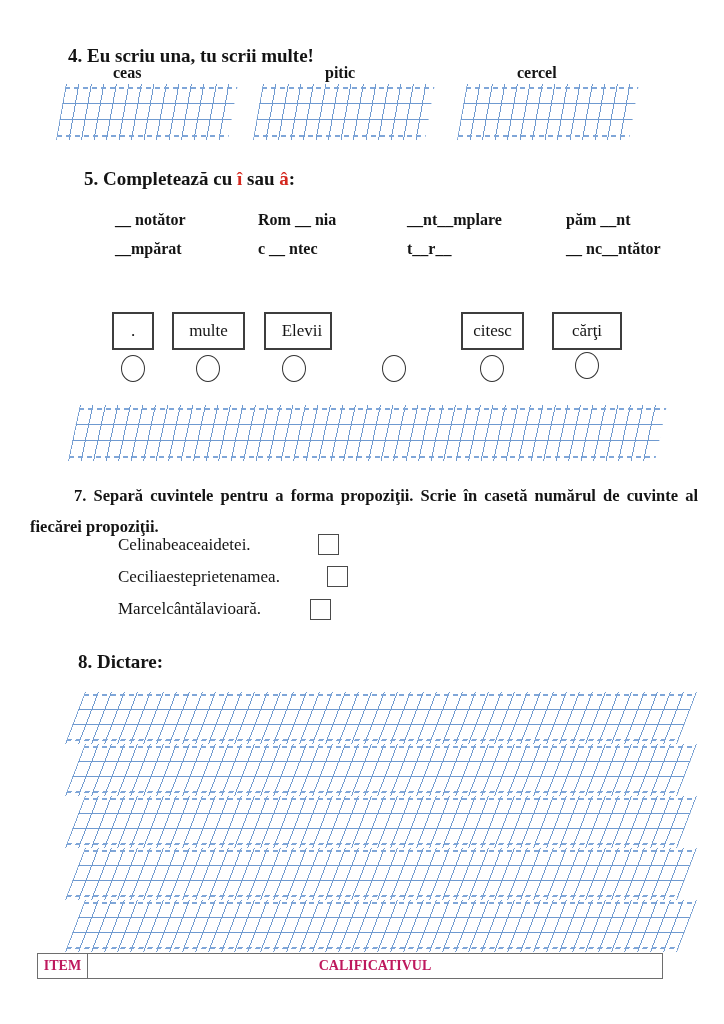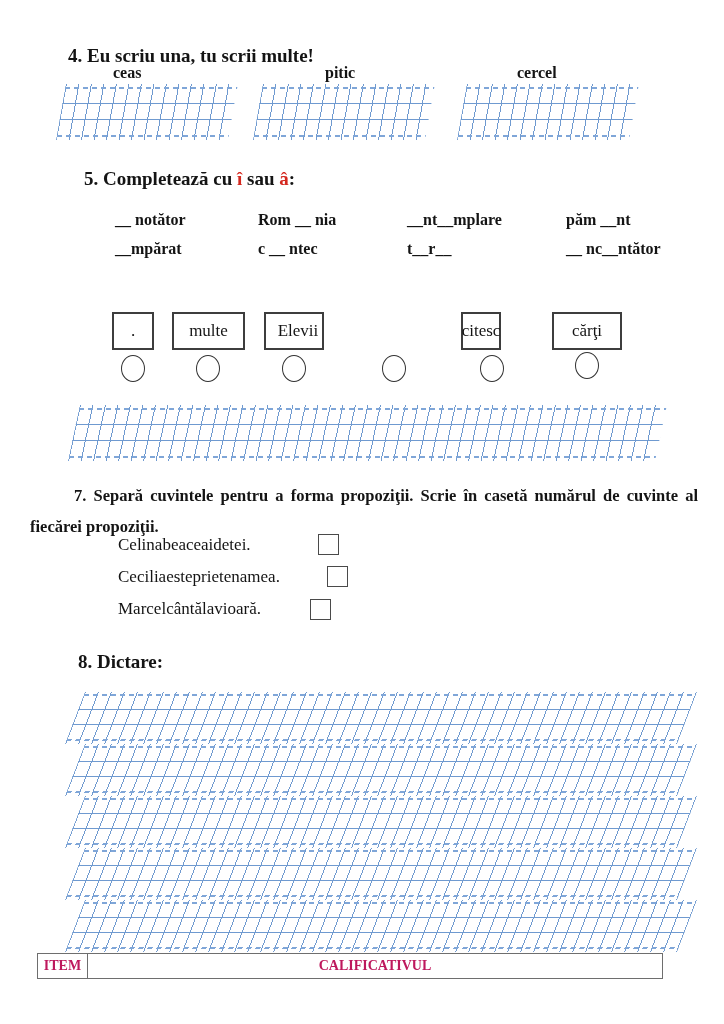--- a/index.html
+++ b/index.html
@@ -105,24 +105,24 @@
   <div class="blank" style="left:407px; top:240px;">t__r__</div>
   <div class="blank" style="left:566px; top:240px;">__ nc__ntător</div>
 
 
   <div class="wbox" style="left:112px; top:312px; width:42px;">
       <span>.</span>
     </div>
   <div class="wbox" style="left:172px; top:312px; width:73px;">
       <span>multe</span>
     </div>
-  <div class="wbox" style="left:264px; top:312px; width:60px;padding-left:8px;">
+  <div class="wbox" style="left:264px; top:312px; width:68px;padding-left:8px;">
       <span>Elevii</span>
     </div>
-  <div class="wbox" style="left:461px; top:312px; width:40px;">
+  <div class="wbox" style="left:461px; top:312px; width:63px;">
       <span>citesc</span>
     </div>
   <div class="wbox" style="left:552px; top:312px; width:70px;">
       <span>cărţi</span>
     </div>
 
   <div class="circle" style="left:121px; top:355px;"></div>
   <div class="circle" style="left:196px; top:355px;"></div>
   <div class="circle" style="left:282px; top:355px;"></div>
   <div class="circle" style="left:382px; top:355px;"></div>

